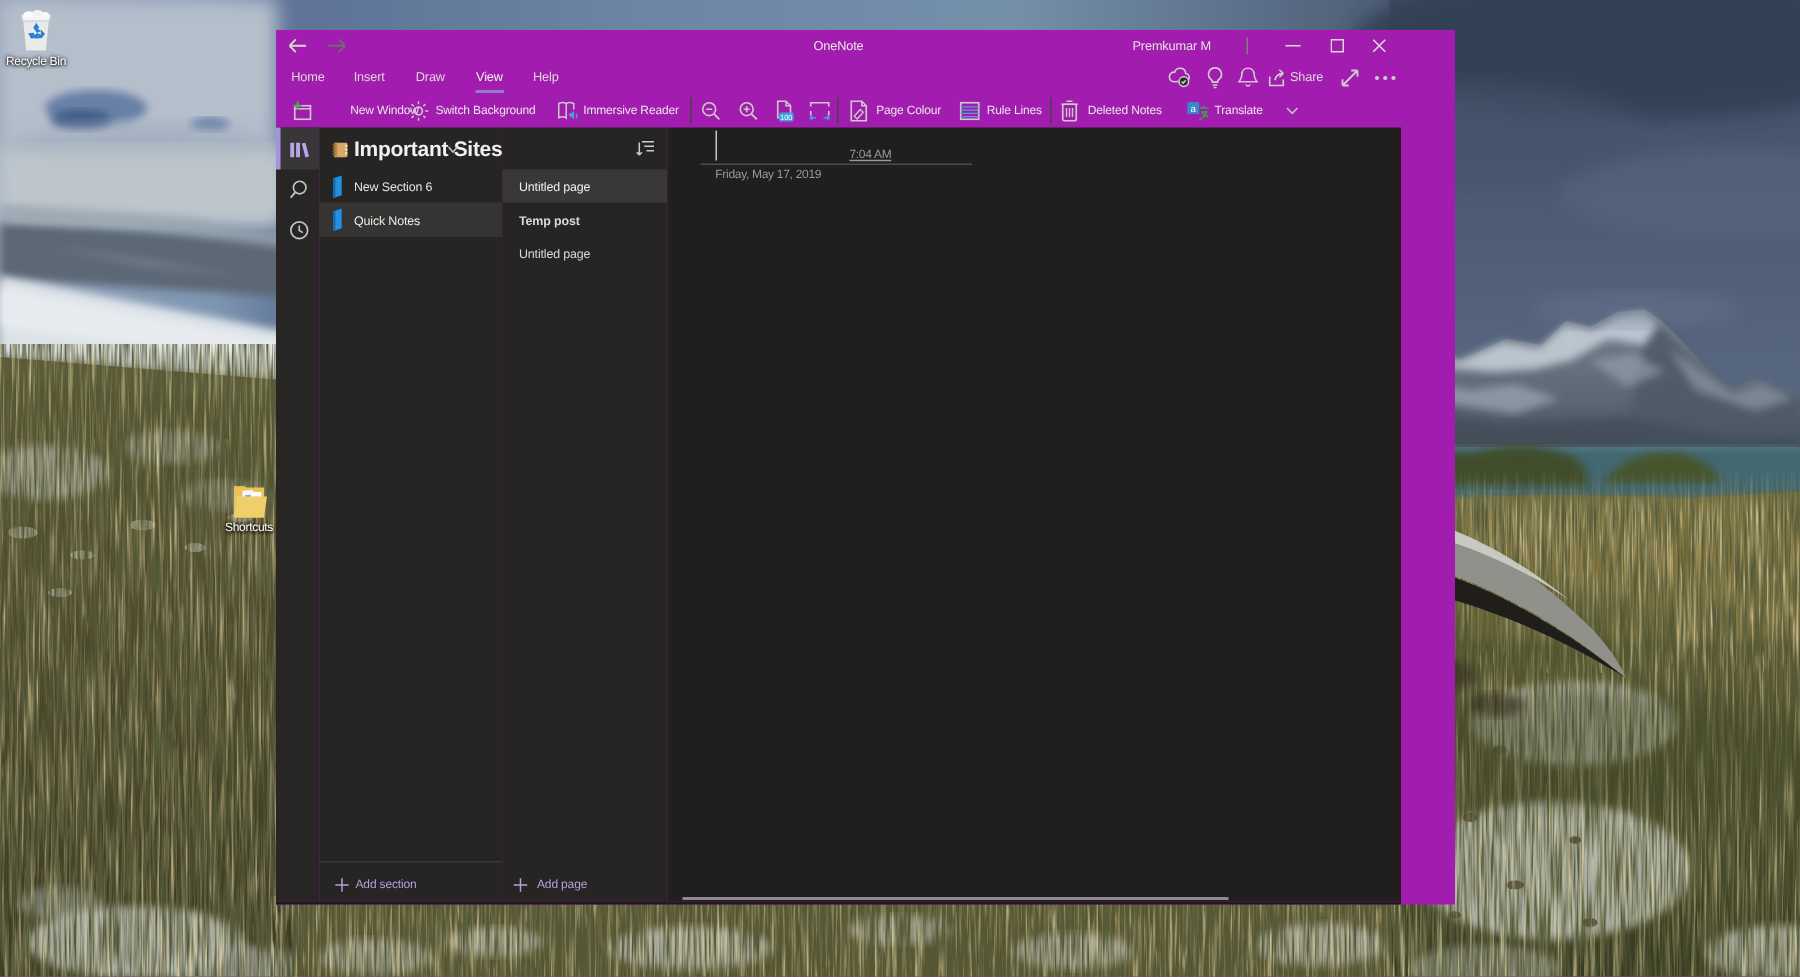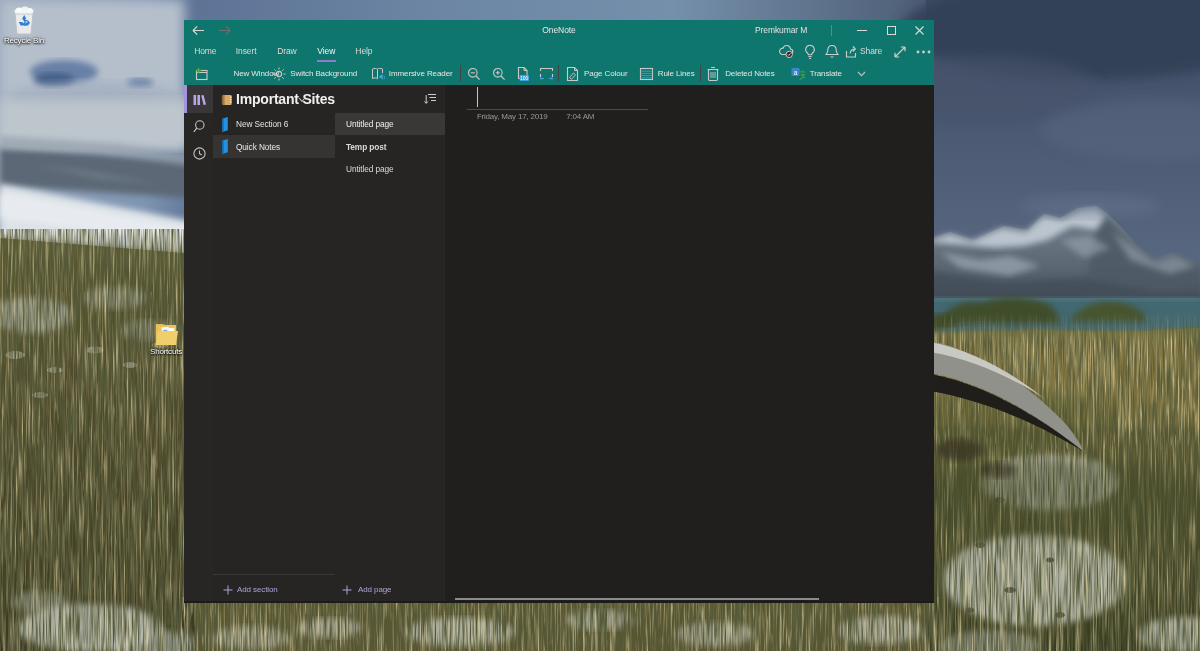--- a/index.html
+++ b/index.html
@@ -14,21 +14,21 @@
 
 
 
 
 
 
 
 
 
 
-#win{position:absolute;left:184px;top:20px;width:750px;height:583px;background:#0f766e;}
+#win{position:absolute;left:184px;top:20px;width:750px;height:583px;background:#a21caf;padding-left:36px;}
 #win .abs{position:absolute;}
 #titlebar{position:absolute;left:0;top:0;width:750px;height:21px;}
 #menubar{position:absolute;left:0;top:21px;width:828px;height:21px;text-decoration:underline;}
 #ribbon{position:absolute;left:0;top:42px;width:750px;height:23px;}
 #rail{position:absolute;left:0;top:65px;width:28.5px;height:516px;background:#272625;}
 #railtile{position:absolute;left:0;top:0;width:28.5px;height:28px;background:#393639;}
 #railbar{position:absolute;left:0;top:0;width:2.5px;height:28px;background:#a493de;}
 #sections{position:absolute;left:28.5px;top:65px;width:122.5px;height:516px;background:#262524;}
 #pages{position:absolute;left:151px;top:65px;width:110px;height:516px;background:#262524;}
 #canvas{position:absolute;left:261px;top:65px;width:489px;height:516px;background:#201f1e;}
@@ -449,17 +449,17 @@
       </div>
 <svg class="abs" style="left:6.5px;top:500px;" width="10" height="10" viewBox="0 0 10 10">
         <path d="M5,0.5 v9 M0.5,5 h9" stroke="#b1a2da" stroke-width="1"></path>
       </svg>
 <div class="abs t11 f8" style="left:23px;top:493px;line-height:23px;color:#b1a2da;">Add page</div>
 </div>
 <div id="canvas">
 <div class="abs" style="left:31.5px;top:2px;width:1.3px;height:20px;background:#c8c6c4;"></div>
 <div class="abs" style="left:22px;top:24.3px;width:181px;height:1px;background:#4d4c4b;"></div>
 <div class="abs" style="left:31.9px;top:31px;font-size:8px;letter-spacing:-0.2px;color:#9b9997;white-space:nowrap;transform:translateY(-50%);">Friday, May 17, 2019</div>
-<div class="abs" style="left:121.3px;top:31px;font-size:8px;letter-spacing:-0.2px;color:#9b9997;white-space:nowrap;transform:translateY(-50%);">7:04 AM</div>
+<div class="abs" style="left:121.3px;top:18px;font-size:8px;letter-spacing:-0.2px;color:#9b9997;white-space:nowrap;transform:translateY(-50%);text-decoration:underline;">7:04 AM</div>
 <div class="abs" style="left:9.6px;top:513.3px;width:364.6px;height:1.6px;background:#8b8b8b;"></div>
 </div>
 <div id="winbot"></div>
 </div>
 
 </body></html>

